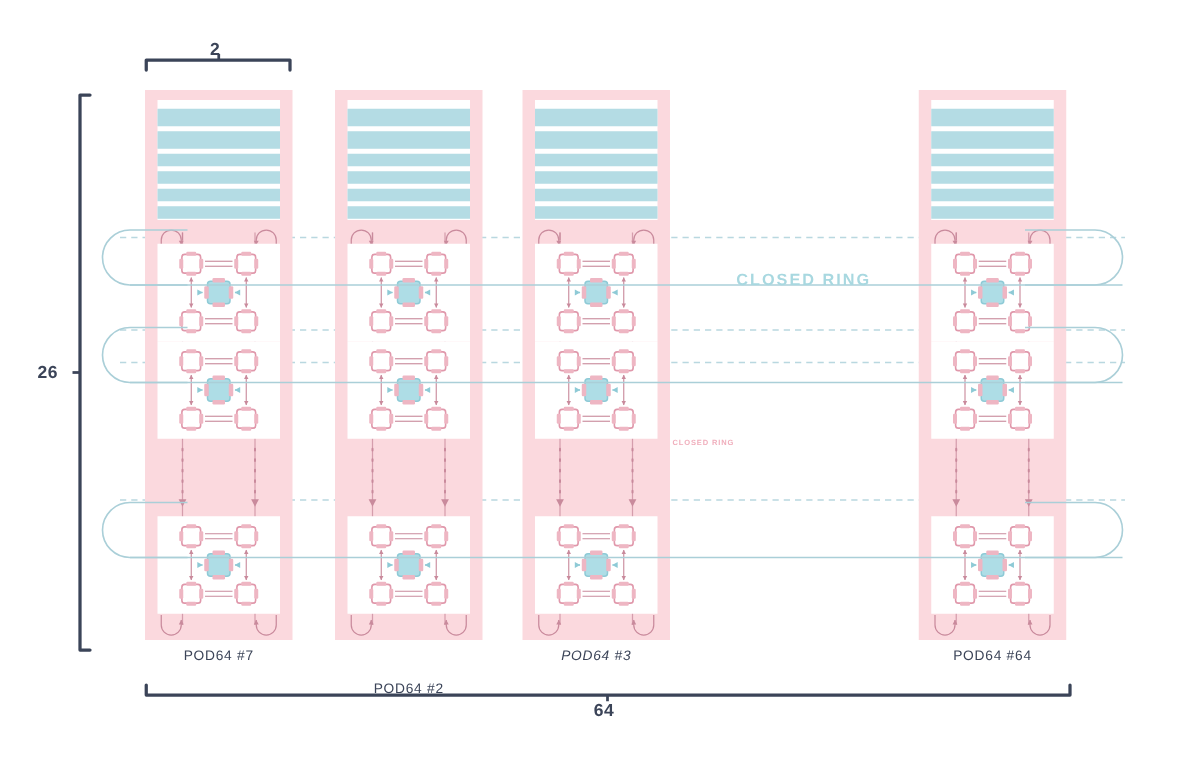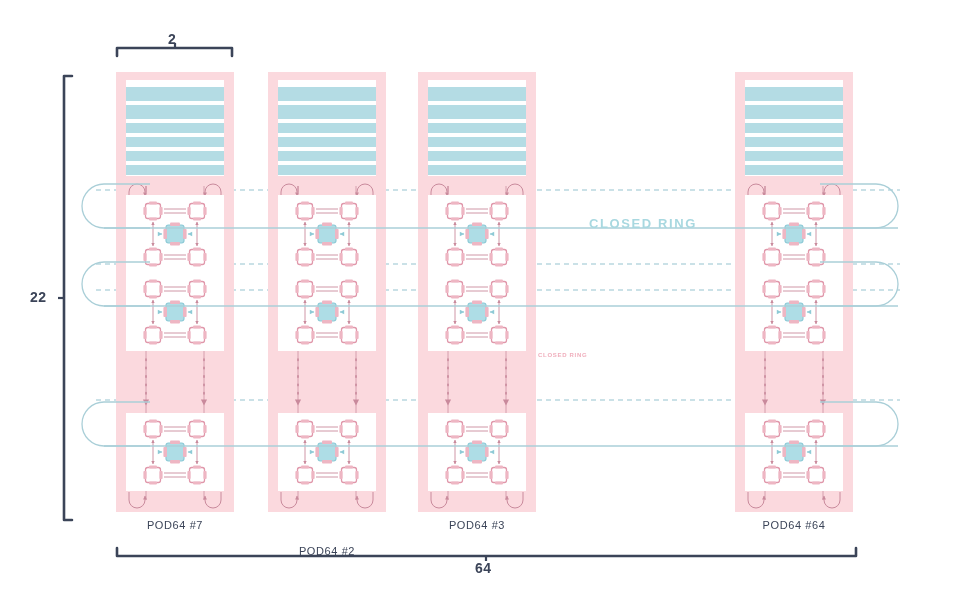--- a/index.html
+++ b/index.html
@@ -366,25 +366,25 @@
       <line x1="64" y1="298" x2="58" y2="298" stroke="#3b4458" stroke-width="2.2"></line>
     </g>
 
     <g>
       <path d="M117 548 L117 556 L856 556 L856 548" fill="none" stroke="#3b4458" stroke-width="2.6" stroke-linecap="round" stroke-linejoin="round"></path>
       <line x1="486" y1="556" x2="486" y2="561" stroke="#3b4458" stroke-width="2.2"></line>
     </g>
   </svg>
 
   <div class="dim-label" style="left:168px;top:31px;">2</div>
-  <div class="dim-label" style="left:30px;top:289px;">22</div>
+  <div class="dim-label" style="left:30px;top:289px;">26</div>
   <div class="dim-label" style="left:475px;top:560px;">64</div>
 
   <div class="ring-label-big" style="left:589px;top:216px;">CLOSED RING</div>
   <div class="ring-label-small" style="left:538px;top:352px;">CLOSED RING</div>
 
   <div id="pod-labels">
       <div class="pod-label" style="left: 116px; width: 118px; top: 519px;">POD64 #7</div>
       <div class="pod-label" style="left: 268px; width: 118px; top: 519px; margin-top: 26px;">POD64 #2</div>
-      <div class="pod-label" style="left: 418px; width: 118px; top: 519px;">POD64 #3</div>
+      <div class="pod-label" style="left: 418px; width: 118px; top: 519px; font-style: italic;">POD64 #3</div>
       <div class="pod-label" style="left: 735px; width: 118px; top: 519px;">POD64 #64</div>
     </div>
 </div>
 
 </body></html>

